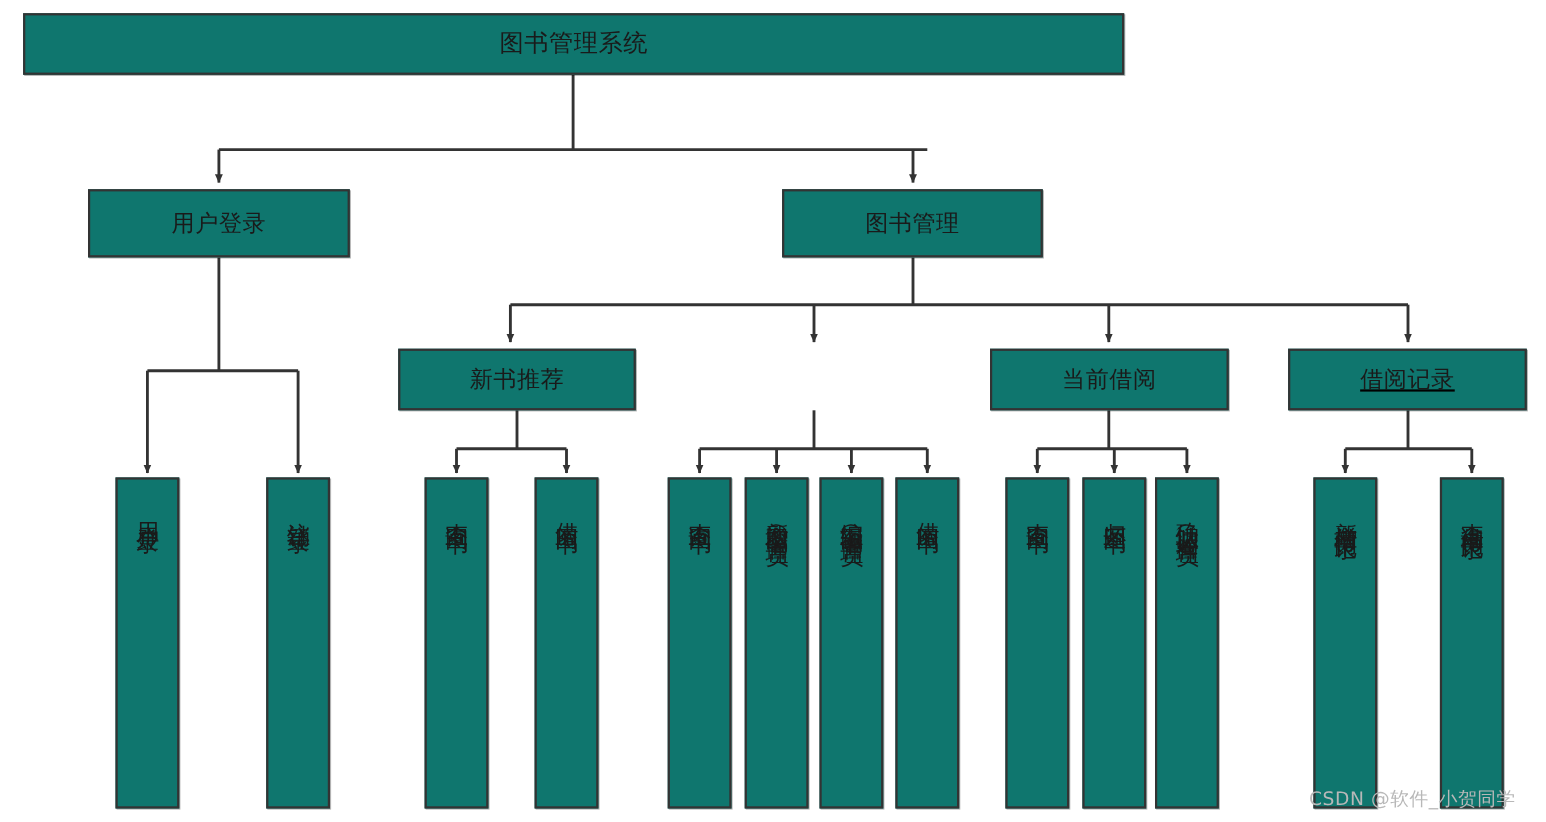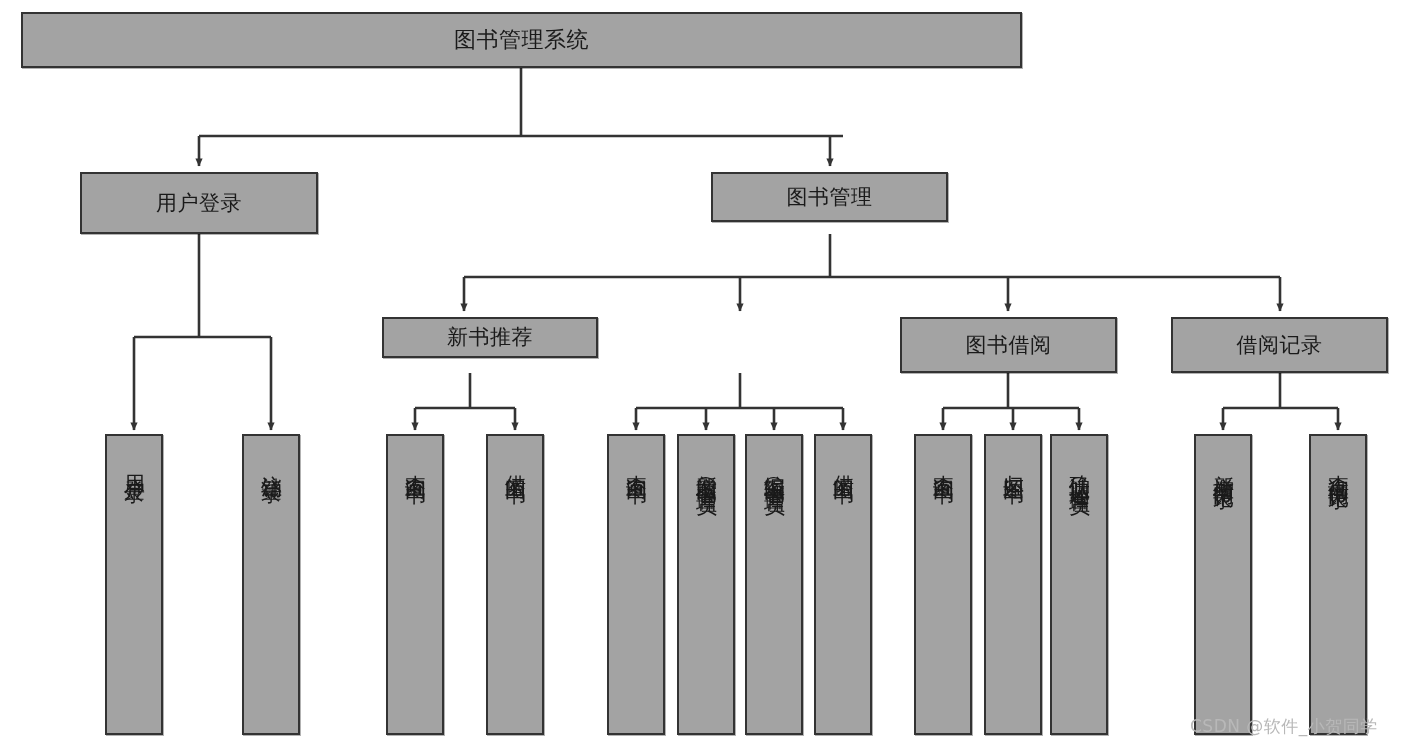--- a/index.html
+++ b/index.html
@@ -21,21 +21,21 @@
     position: absolute;
     left: 0;
     top: 0;
     width: 1405px;
     height: 747px;
     pointer-events: none;
   }
   .node {
     position: absolute;
     box-sizing: border-box;
-    background: #a3a3a3;
+    background: #0f766e;
     border: 2px solid #333333;
     box-shadow: 1px 1px 0 rgba(0,0,0,0.30);
     display: flex;
     align-items: center;
     justify-content: center;
   }
   .node .label {
     color: #1a1a1a;
     text-align: center;
     line-height: 1.18;
@@ -122,31 +122,31 @@
     </g>
   </svg>
 
   <div class="node root horiz" style="left:21px; top:12px; width:1001px; height:56px;">
     <span class="label">图书管理系统</span>
   </div>
 
   <div class="node horiz" style="left:80px; top:172px; width:238px; height:62px;">
     <span class="label">用户登录</span>
   </div>
-  <div class="node horiz" style="left:711px; top:172px; width:237px; height:50px;">
+  <div class="node horiz" style="left:711px; top:172px; width:237px; height:62px;">
     <span class="label">图书管理</span>
   </div>
 
-  <div class="node horiz" style="left:362px; top:317px; width:216px; height:41px;margin-left:20px;">
+  <div class="node horiz" style="left:362px; top:317px; width:216px; height:56px;">
     <span class="label">新书推荐</span>
   </div>
   <div class="node horiz" style="left:900px; top:317px; width:217px; height:56px;">
-    <span class="label">图书借阅</span>
+    <span class="label">当前借阅</span>
   </div>
-  <div class="node horiz" style="left:1171px; top:317px; width:217px; height:56px;">
+  <div class="node horiz" style="left:1171px; top:317px; width:217px; height:56px;text-decoration:underline;">
     <span class="label">借阅记录</span>
   </div>
 
   <div class="node vert" style="left:105px; top:434px; width:58px; height:301px;">
     <span class="label">用户登录</span>
   </div>
   <div class="node vert" style="left:242px; top:434px; width:58px; height:301px;">
     <span class="label">注销登录</span>
   </div>
 

